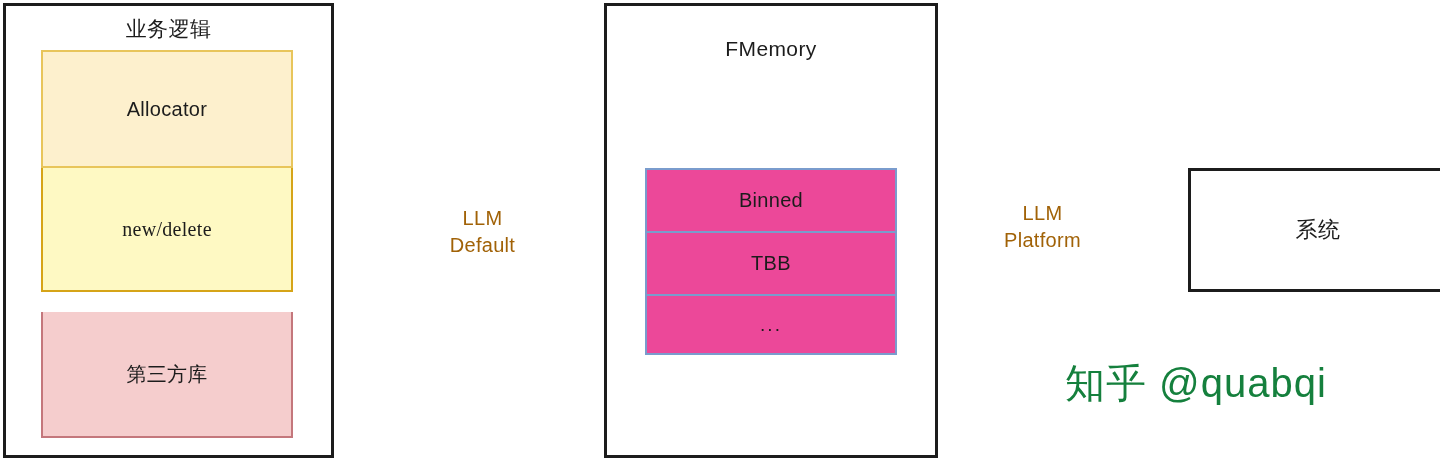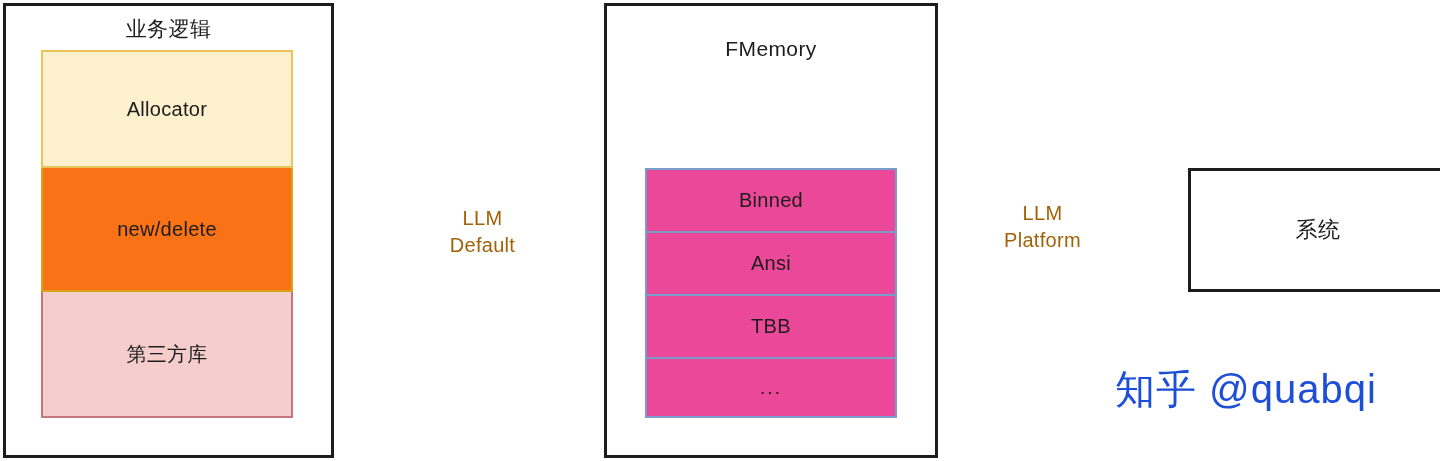--- a/index.html
+++ b/index.html
@@ -104,30 +104,32 @@
   }
 
   .row-allocator {
     height: 118px;
     background: #fdf0cd;
     border: 2px solid #e8c55b;
   }
 
   .row-newdelete {
     height: 124px;
-    background: #f97316;
+    background: #fef9c3;
     border: 2px solid #d6a418;
     border-top: none;
+    font-family: Liberation Serif, serif;
   }
 
   .row-thirdparty {
     height: 126px;
     background: #f5cdcd;
     border: 2px solid #c4777c;
     border-top: none;
+    margin-top: 20px;
   }
 
   
   #fmem-stack {
     left: 645px;
     top: 168px;
     width: 252px;
   }
 
   .blue-row {
@@ -171,30 +173,29 @@
 
   #llm-platform-label {
     left: 955px;
     top: 200px;
     width: 175px;
   }
 
   
   #watermark {
     position: absolute;
-    left: 1115px;
+    left: 1065px;
     top: 358px;
     font-size: 40px;
     line-height: 50px;
-    color: #1d4ed8;
+    color: #15803d;
     letter-spacing: 1px;
     white-space: nowrap;
     user-select: none;
     text-shadow: 0 1px 0 #ffffff;
-    margin-top: 6px;
   }
 </style>
 </head>
 <body>
 
 <div class="canvas">
 
   <div class="outer-box" id="biz-logic-box">
     <div class="box-title" id="biz-logic-title">业务逻辑</div>
   </div>
@@ -207,21 +208,20 @@
 
   <div class="gap-label" id="llm-default-label">LLM
 Default</div>
 
   <div class="outer-box" id="fmemory-box">
     <div class="box-title" id="fmemory-title">FMemory</div>
   </div>
 
   <div class="stack" id="fmem-stack">
     <div class="blue-row">Binned</div>
-    <div class="blue-row">Ansi</div>
     <div class="blue-row">TBB</div>
     <div class="blue-row ellipsis">...</div>
   </div>
 
   <div class="gap-label" id="llm-platform-label">LLM
 Platform</div>
 
   <div class="outer-box" id="system-box">
     <div class="box-center-label">系统</div>
   </div>

